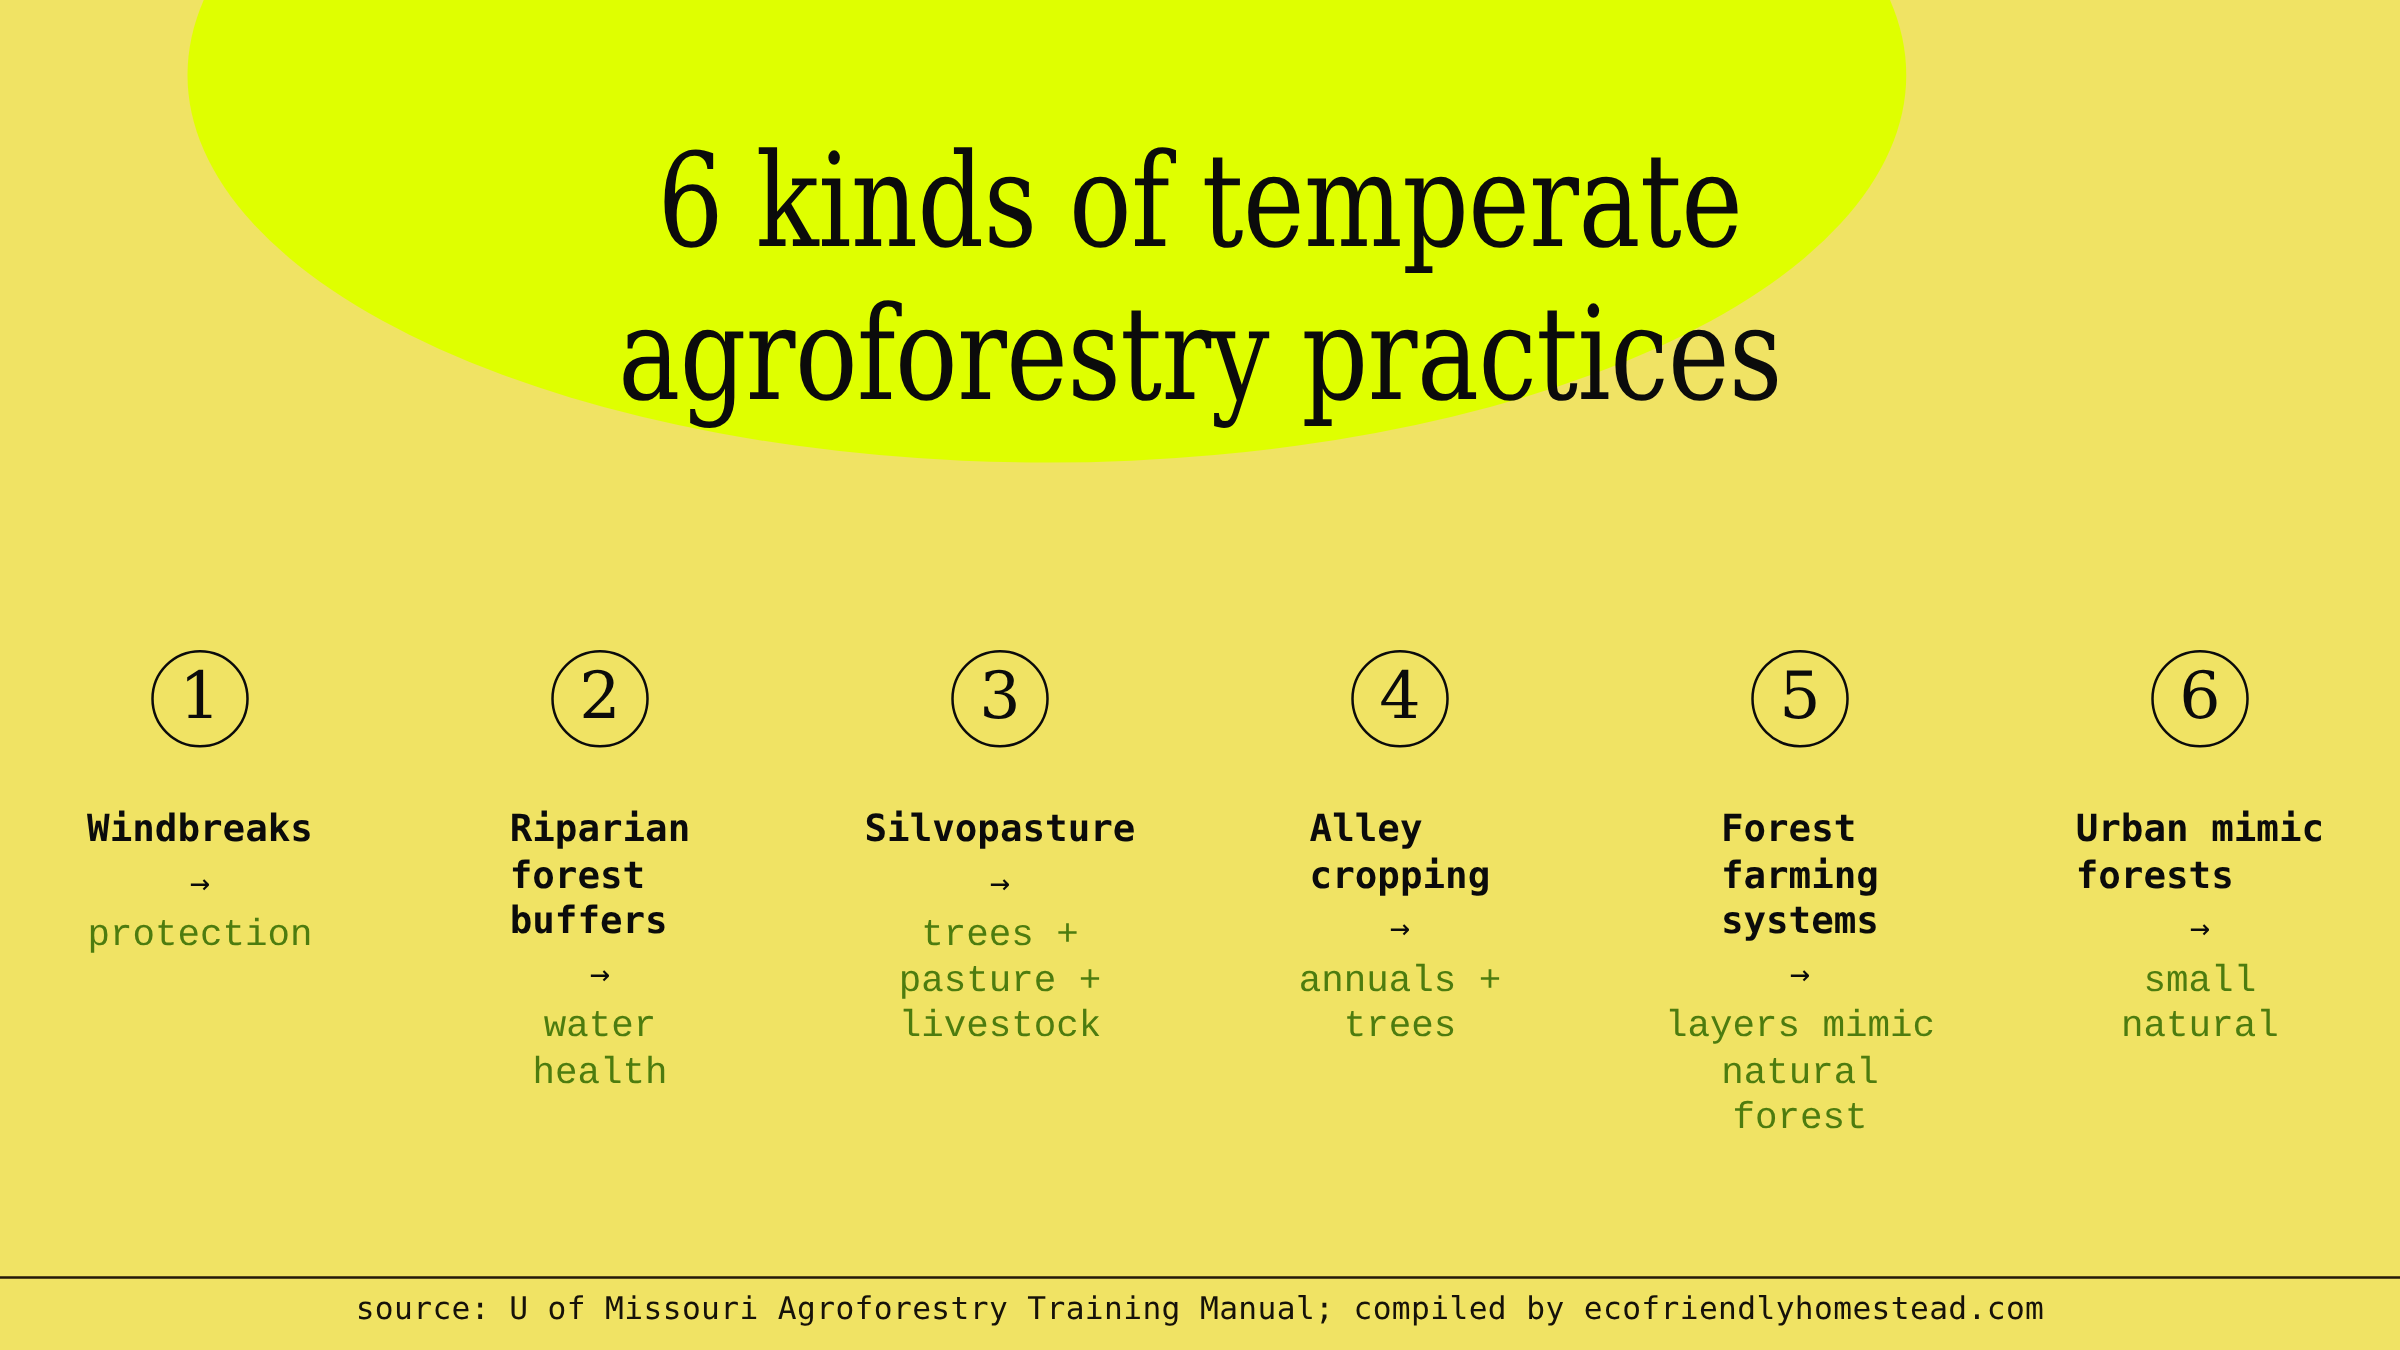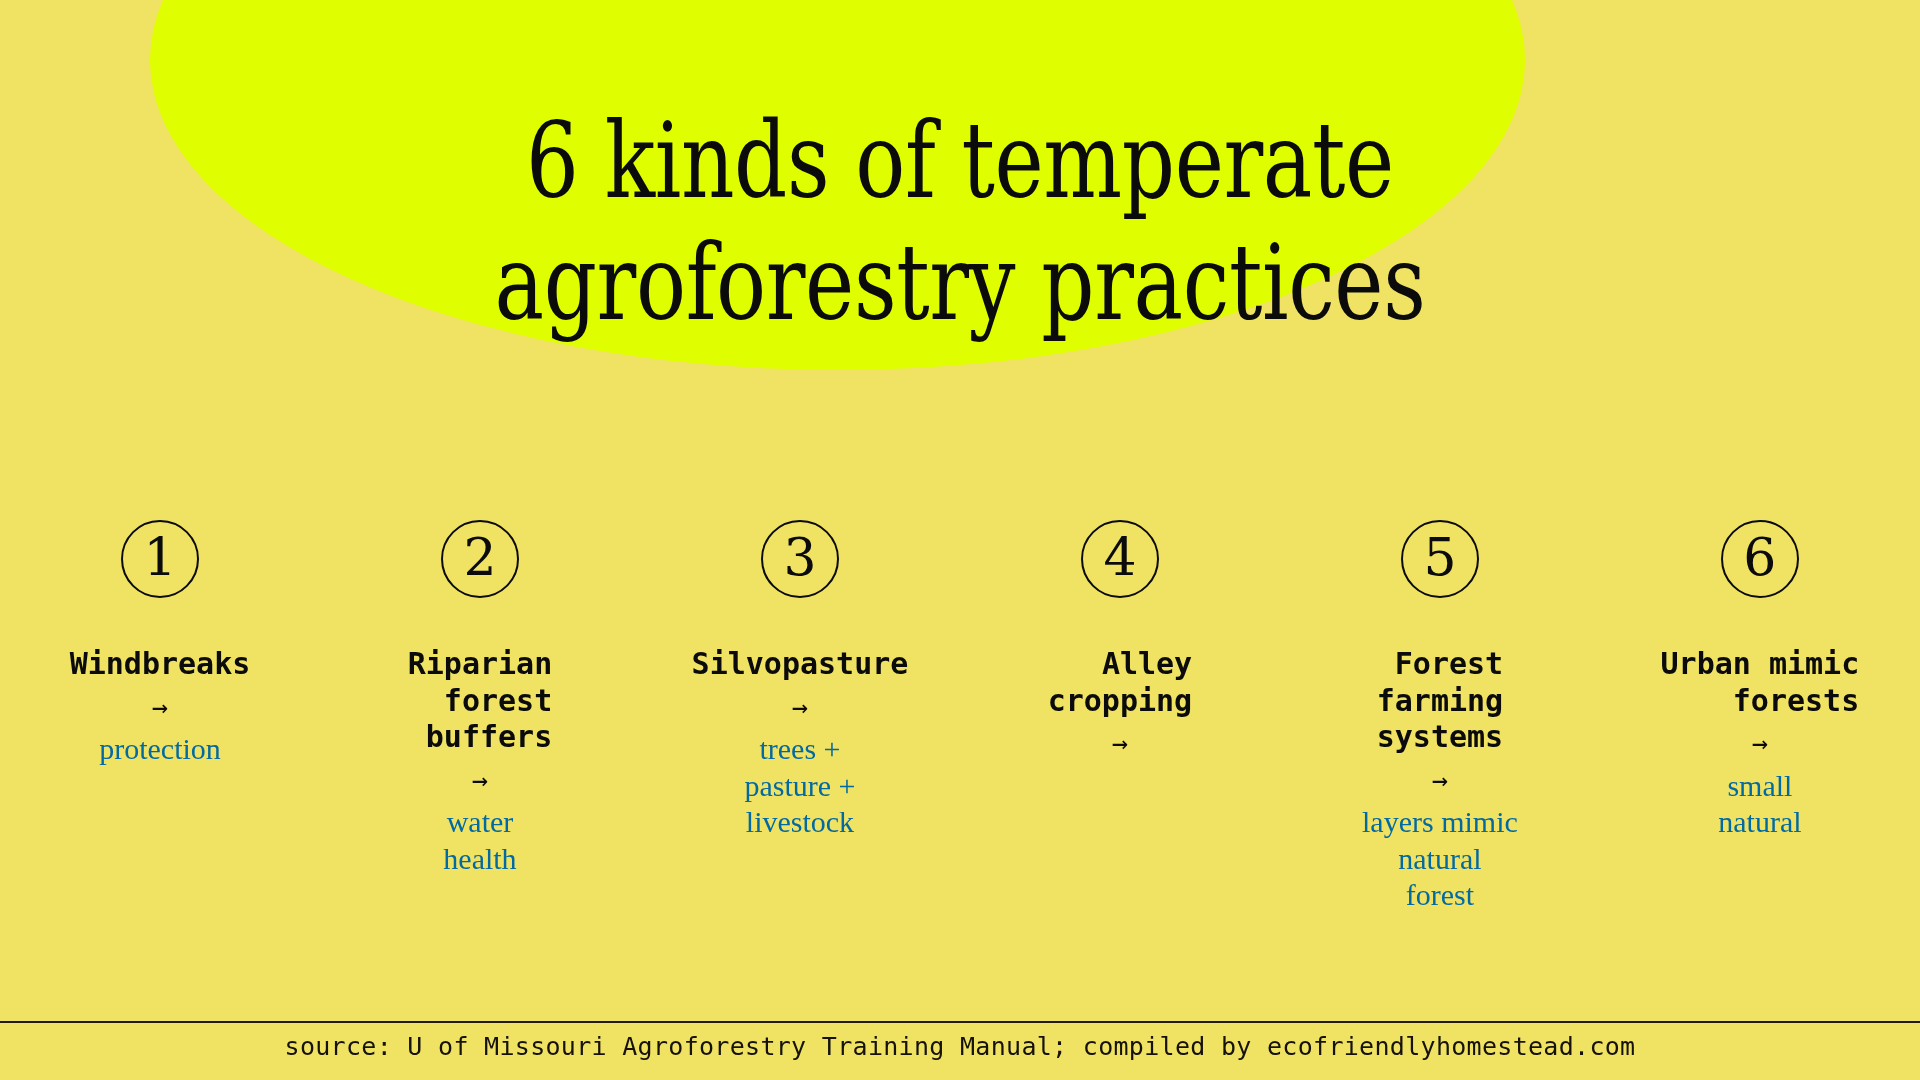--- a/index.html
+++ b/index.html
@@ -84,39 +84,39 @@
     box-sizing: border-box;
     margin-bottom: 48px;
     padding-bottom: 4px;
   }
   .col-title {
     font-family: "DejaVu Sans Mono", monospace;
     font-weight: 700;
     font-size: 30px;
     line-height: 1.22;
     color: #0B0B0B;
-    text-align: right;
+    text-align: left;
     margin: 0;
     white-space: pre-line;
   }
   .col-arrow {
     font-family: "DejaVu Sans Mono", monospace;
     font-weight: 400;
     font-size: 27px;
     line-height: 1.35;
     color: #0B0B0B;
     text-align: center;
     margin-top: 6px;
   }
   .col-desc {
-    font-family: Liberation Serif, serif;
+    font-family: Liberation Mono, monospace;
     font-weight: 400;
     font-size: 30px;
     line-height: 1.22;
-    color: #0369a1;
+    color: #4d7c0f;
     text-align: center;
     margin-top: 6px;
     white-space: pre-line;
   }
 
   
   .footer-rule {
     position: absolute;
     left: 0;
     top: 1021px;
@@ -173,20 +173,22 @@
     <div class="col-desc">trees +
 pasture +
 livestock</div>
   </div>
 
   <div class="col">
     <div class="num-circle">4</div>
     <div class="col-title">Alley
 cropping</div>
     <div class="col-arrow">→</div>
+    <div class="col-desc">annuals +
+trees</div>
   </div>
 
   <div class="col">
     <div class="num-circle">5</div>
     <div class="col-title">Forest
 farming
 systems</div>
     <div class="col-arrow">→</div>
     <div class="col-desc">layers mimic
 natural

